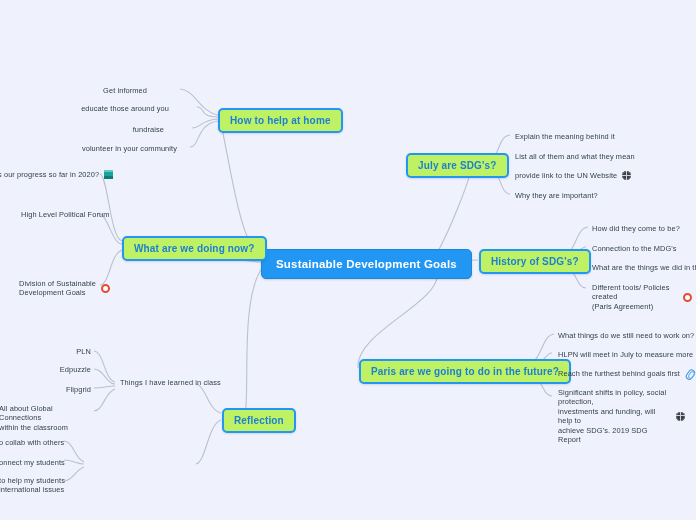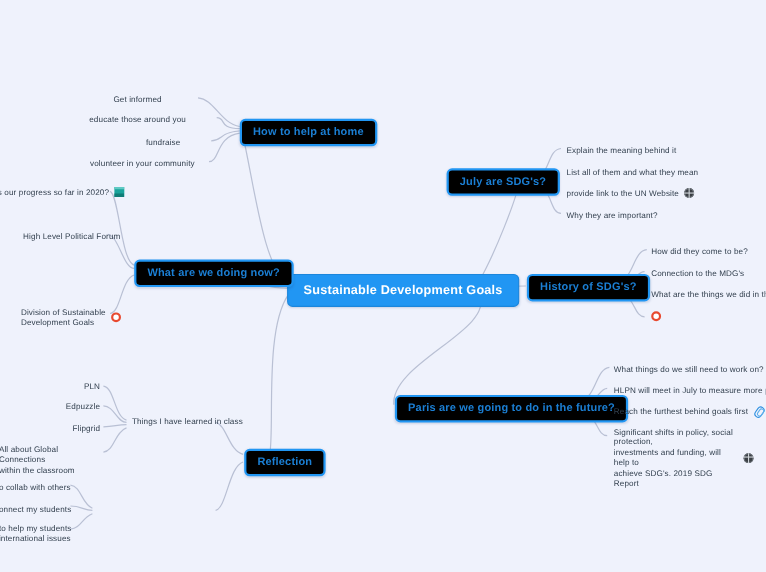--- a/index.html
+++ b/index.html
@@ -24,21 +24,21 @@
     font-size:11.5px;
     font-weight:bold;
     letter-spacing:.2px;
     padding:8px 14px;
     white-space:nowrap;
     box-shadow:0 1px 2px rgba(30,60,120,.18);
   }
   
   .branch{
     position:absolute;
-    background:#000000;
+    background:#bef264;
     border:2px solid #2196f3;
     border-radius:5px;
     color:#1b7fd4;
     font-size:10px;
     font-weight:bold;
     letter-spacing:.15px;
     padding:5px 10px;
     white-space:nowrap;
     box-shadow:0 1px 2px rgba(30,60,120,.15);
   }
@@ -202,20 +202,22 @@
   <div class="leaf" style="left:589px;top:222px;">
     <span class="txt">How did they come to be?</span>
   </div>
   <div class="leaf" style="left:589px;top:242px;">
     <span class="txt">Connection to the MDG's</span>
   </div>
   <div class="leaf" style="left:589px;top:261px;">
     <span class="txt">What are the things we did in the past</span>
   </div>
   <div class="leaf multi" style="left:589px;top:281px;width:100px;">
+    <span class="txt" style="white-space:pre-line;">Different tools/ Policies created
+(Paris Agreement)</span>
     <span class="ic ic-ring"></span>
   </div>
 
   <div class="branch" style="left:359px;top:359px;">Paris are we going to do in the future?</div>
   <div class="leaf" style="left:555px;top:329px;">
     <span class="txt">What things do we still need to work on?</span>
 
   </div>
   <div class="leaf" style="left:555px;top:348px;">
     <span class="txt">HLPN will meet in July to measure more progress</span>

